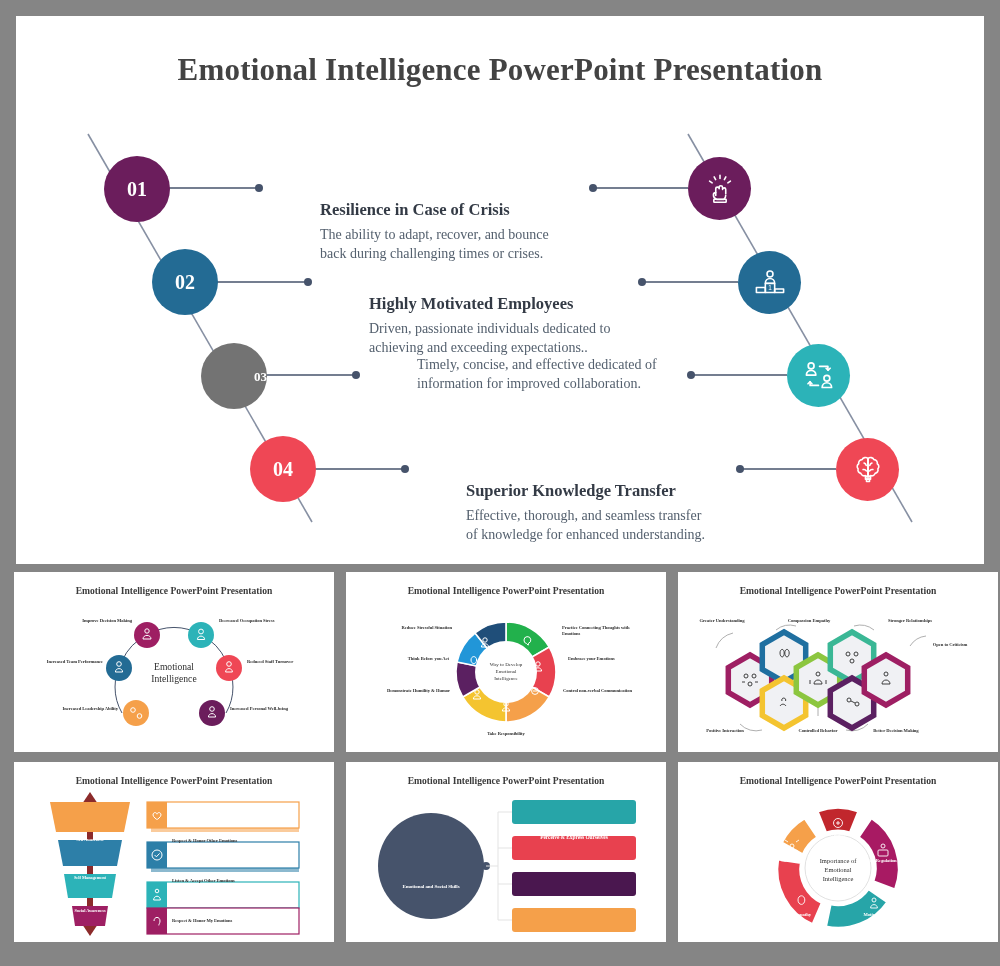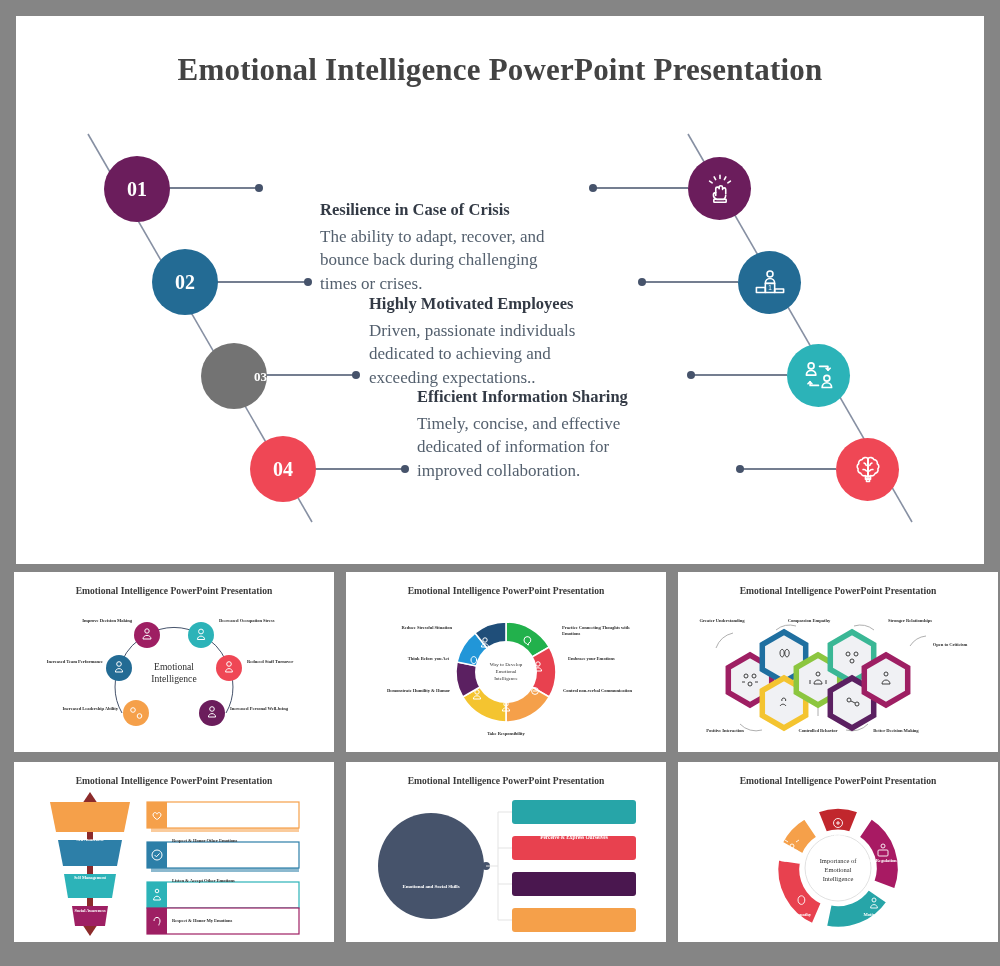--- a/index.html
+++ b/index.html
@@ -58,21 +58,21 @@
     font-family: "Liberation Serif", serif;
     font-size: 16.5px;
     font-weight: bold;
     color: #333a45;
     margin-bottom: 5px;
     white-space: nowrap;
     margin-top: 32px;
   }
   .txt-block p {
     font-family: "Liberation Serif", serif;
-    font-size: 17px;
+    font-size: 14px;
     line-height: 1.38;
     color: #54606e;
   }
 
   
   .thumbs {
     position: absolute;
     left: 14px; top: 572px;
     width: 972px; height: 380px;
     display: grid;
@@ -160,22 +160,25 @@
 
       <div class="txt-block" style="left:304px; top:152px; width:250px;">
         <h3>Resilience in Case of Crisis</h3>
         <p>The ability to adapt, recover, and bounce back during challenging times or crises.</p>
       </div>
       <div class="txt-block" style="left:353px; top:246px; width:243px;">
         <h3>Highly Motivated Employees</h3>
         <p>Driven, passionate individuals dedicated to achieving and exceeding expectations..</p>
       </div>
       <div class="txt-block" style="left:401px; top:339px; width:242px;">
-        <h3>Efficient Information Sharing</h3>
         <p>Timely, concise, and effective dedicated of information for improved collaboration.</p>
+      </div>
+      <div class="txt-block" style="left:450px; top:433px; width:248px;">
+        <h3>Superior Knowledge Transfer</h3>
+        <p>Effective, thorough, and seamless transfer of knowledge for enhanced understanding.</p>
       </div>
 
       <div class="icon-circle" style="left:672px; top:141px; width:63px; height:63px; background:#6B1D5C;">
         <svg width="34" height="34" viewBox="0 0 32 32">
           <g fill="none" stroke="#fff" stroke-width="1.5" stroke-linecap="round">
             <path d="M16 3v3M10.5 4.6l1.4 2.6M21.5 4.6l-1.4 2.6M6.2 8.6l2.4 1.6M25.8 8.6l-2.4 1.6"></path>
             <path d="M12 22v-6.2a1.6 1.6 0 0 1 3.2 0M15.2 15.8v-1.2a1.6 1.6 0 0 1 3.2 0v1.2M18.4 16.4a1.5 1.5 0 0 1 3 0v4" stroke-linejoin="round"></path>
             <path d="M12 19.4c-1.4 0-2.2 1.1-2.2 2.3 0 2 1.4 3.5 3.2 4.2h6.6c1.4-.9 1.8-2.3 1.8-4" stroke-linejoin="round"></path>
             <rect x="10.2" y="25.6" width="11.6" height="2.8" rx=".5"></rect>
           </g>

